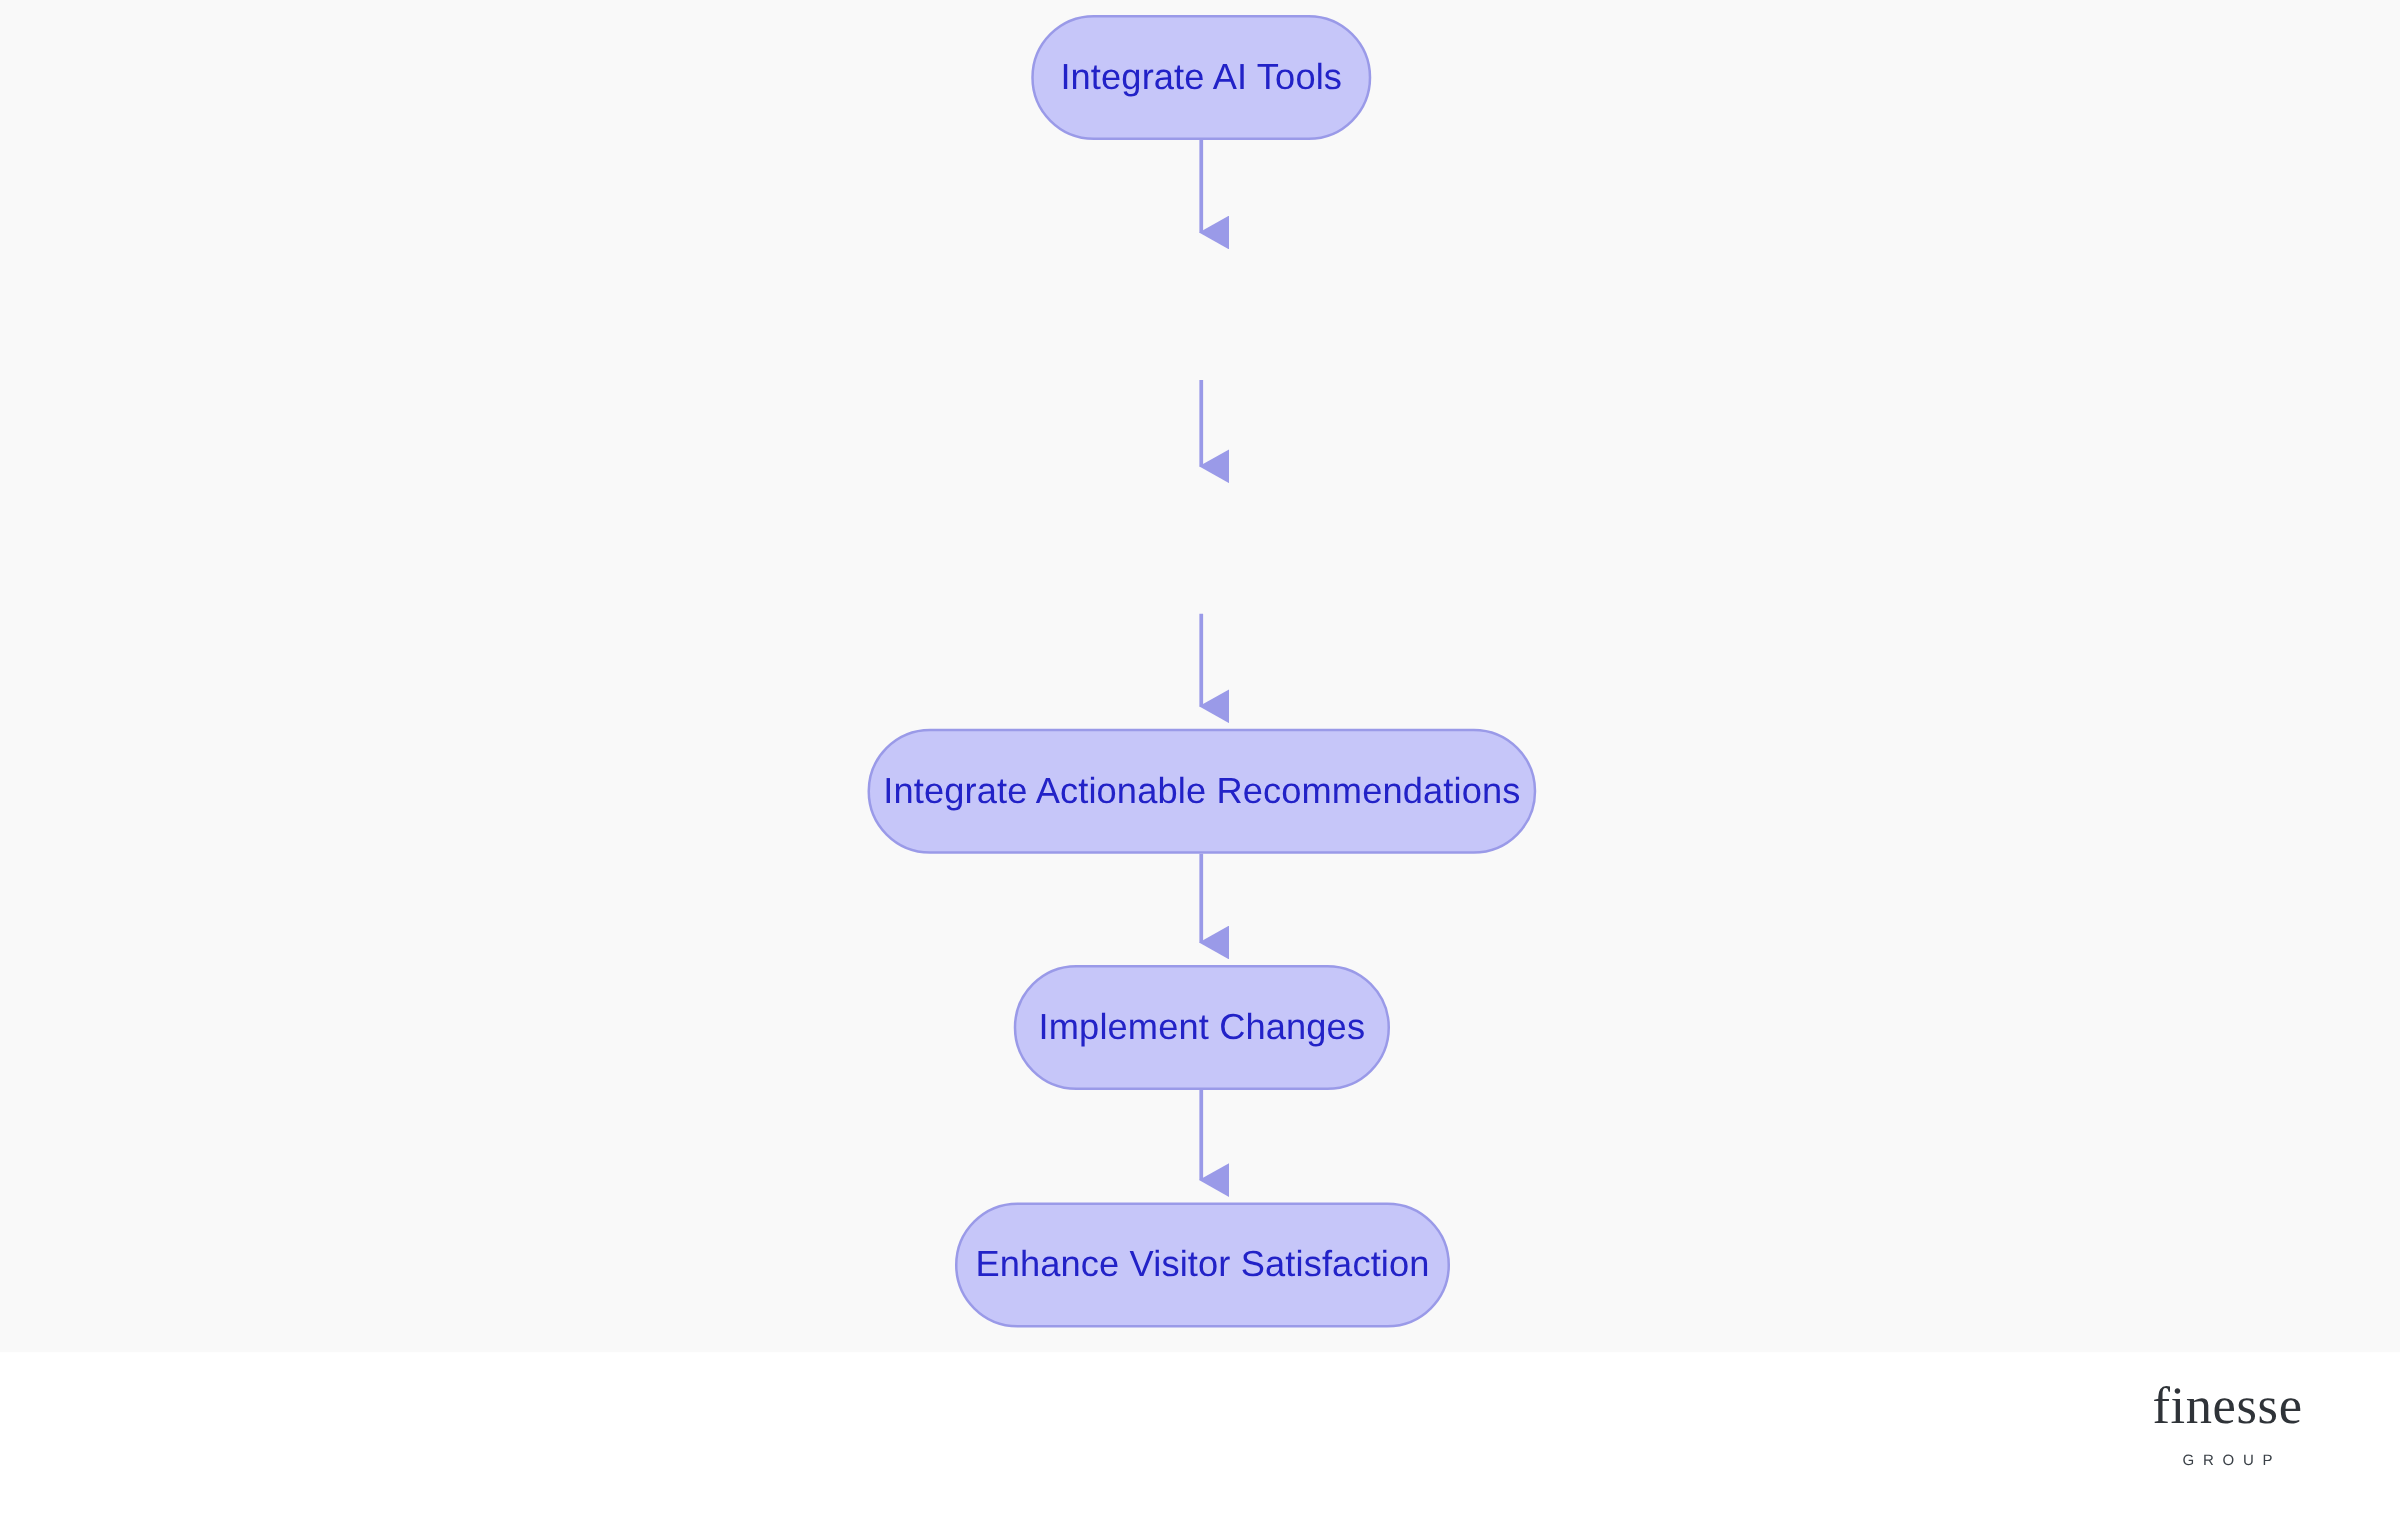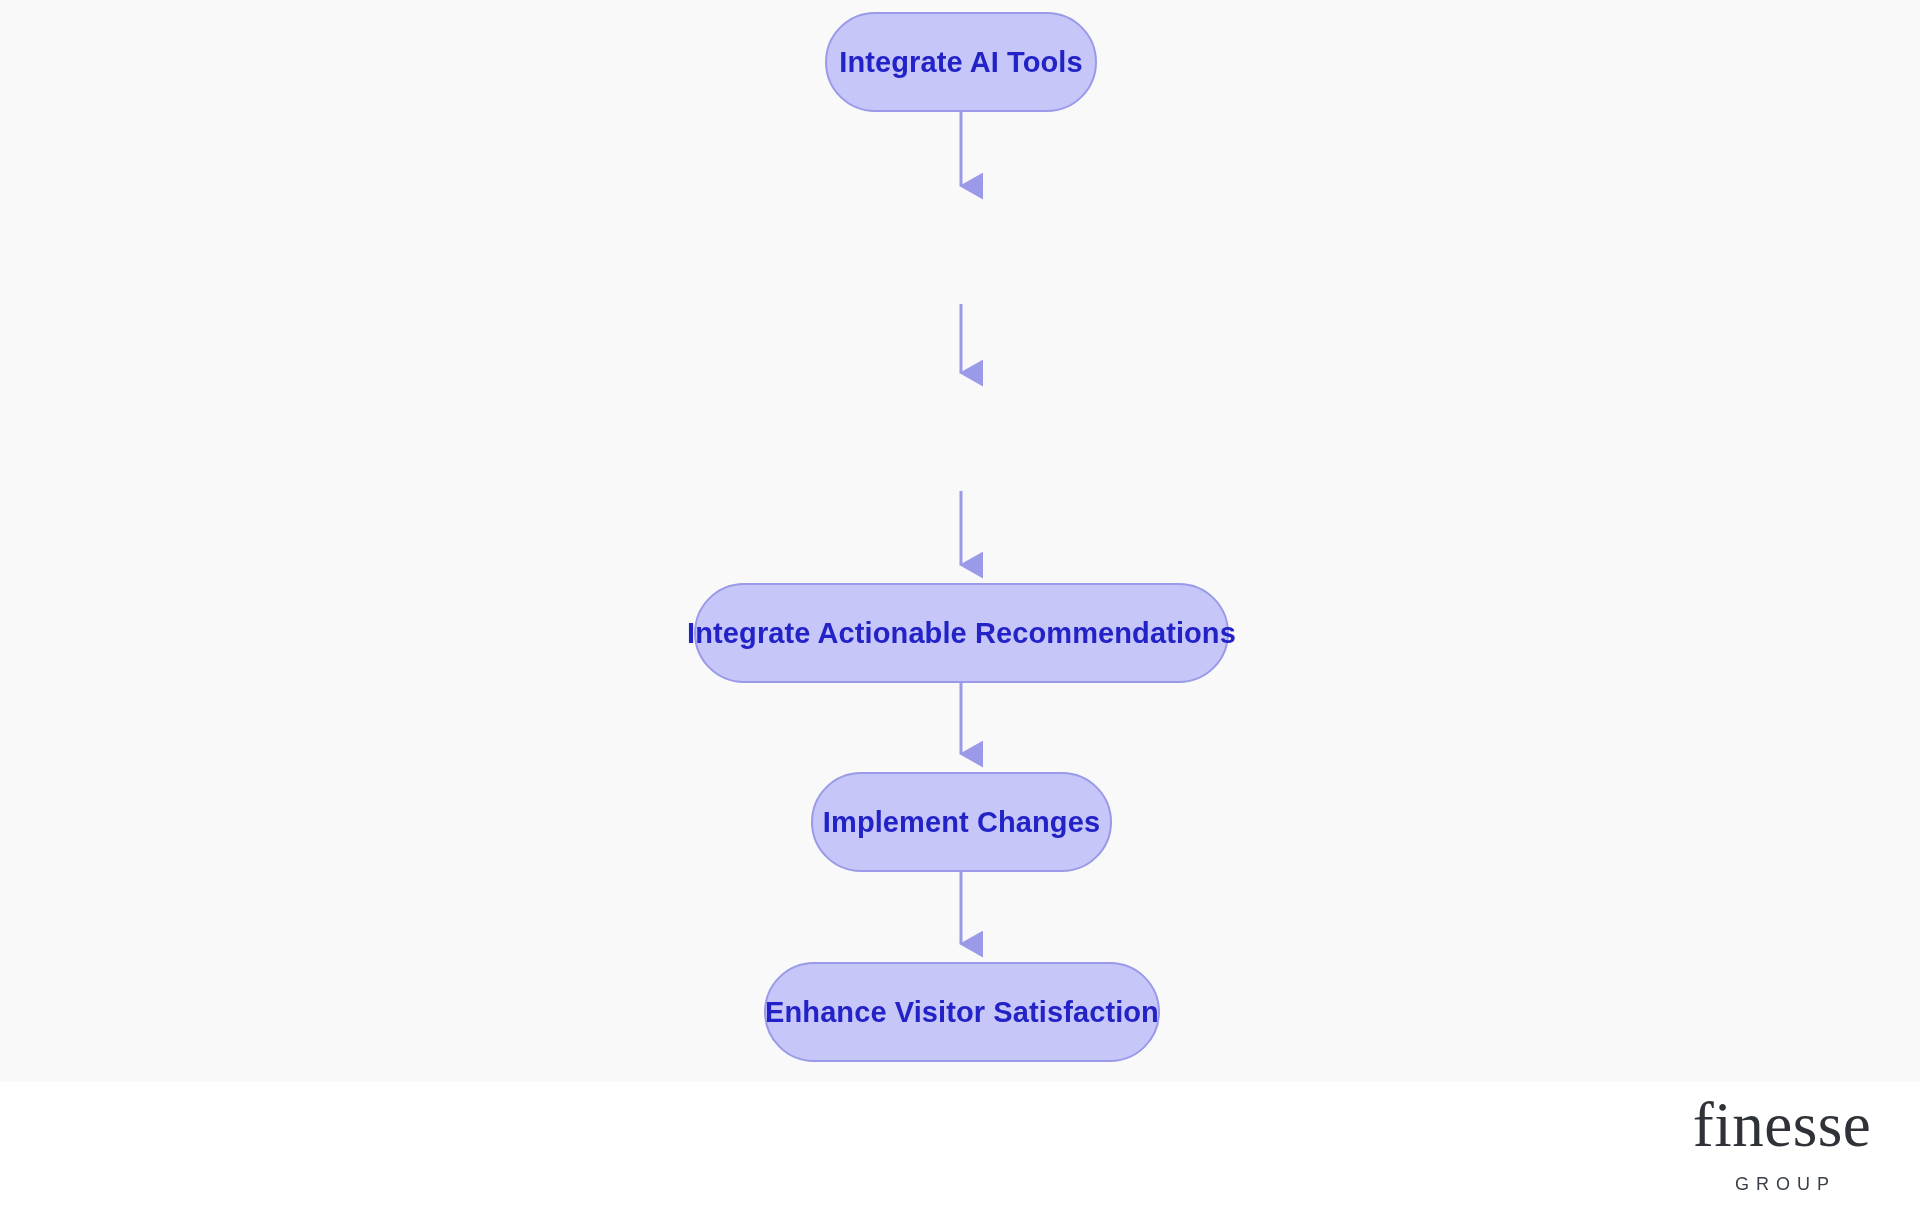--- a/index.html
+++ b/index.html
@@ -44,21 +44,21 @@
     box-sizing: border-box;
     height: 100px;
     border-radius: 50px;
     background: #c6c6f9;
     border: 2px solid #9a9ae8;
     display: flex;
     align-items: center;
     justify-content: center;
     color: #2222c7;
     font-size: 29px;
-    font-weight: 700;
+    font-weight: 400;
     letter-spacing: 0.1px;
     white-space: nowrap;
     font-family: "Liberation Sans", sans-serif;
   }
 
   .node-0 { left: 825px;  top: 12px;  width: 272px; }
   .node-1 { left: 745px;  top: 204px; width: 430px; }
   .node-2 { left: 748px;  top: 391px; width: 427px; }
   .node-3 { left: 694px;  top: 583px; width: 535px; }
   .node-4 { left: 811px;  top: 772px; width: 301px; }
@@ -88,35 +88,35 @@
     position: absolute;
     right: 48px;
     top: 12px;
     width: 180px;
     text-align: center;
     user-select: none;
   }
 
   .logo-word {
     font-family: "Liberation Serif", "DejaVu Serif", serif;
-    font-size: 63px;
+    font-size: 42px;
     line-height: 62px;
     color: #2f3338;
     letter-spacing: 0.5px;
     font-weight: 400;
   }
 
   .logo-sub {
     font-family: "Liberation Sans", sans-serif;
-    font-size: 18px;
+    font-size: 12px;
     line-height: 20px;
     letter-spacing: 7px;
     color: #3a4047;
     padding-left: 7px;
-    margin-top: 18px;
+    margin-top: 2px;
     font-weight: 400;
   }
 </style>
 </head>
 <body>
 
 <div id="page">
 
   <div class="canvas">
 

